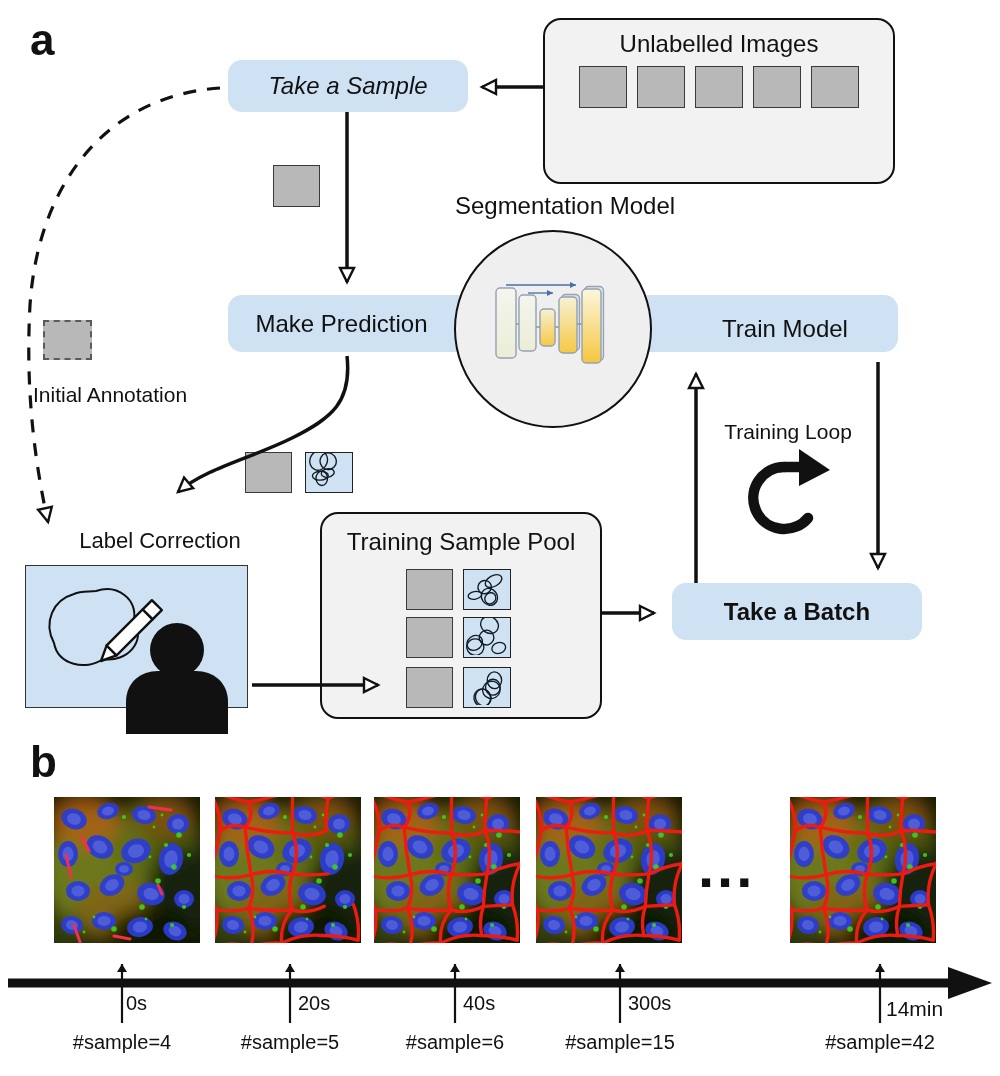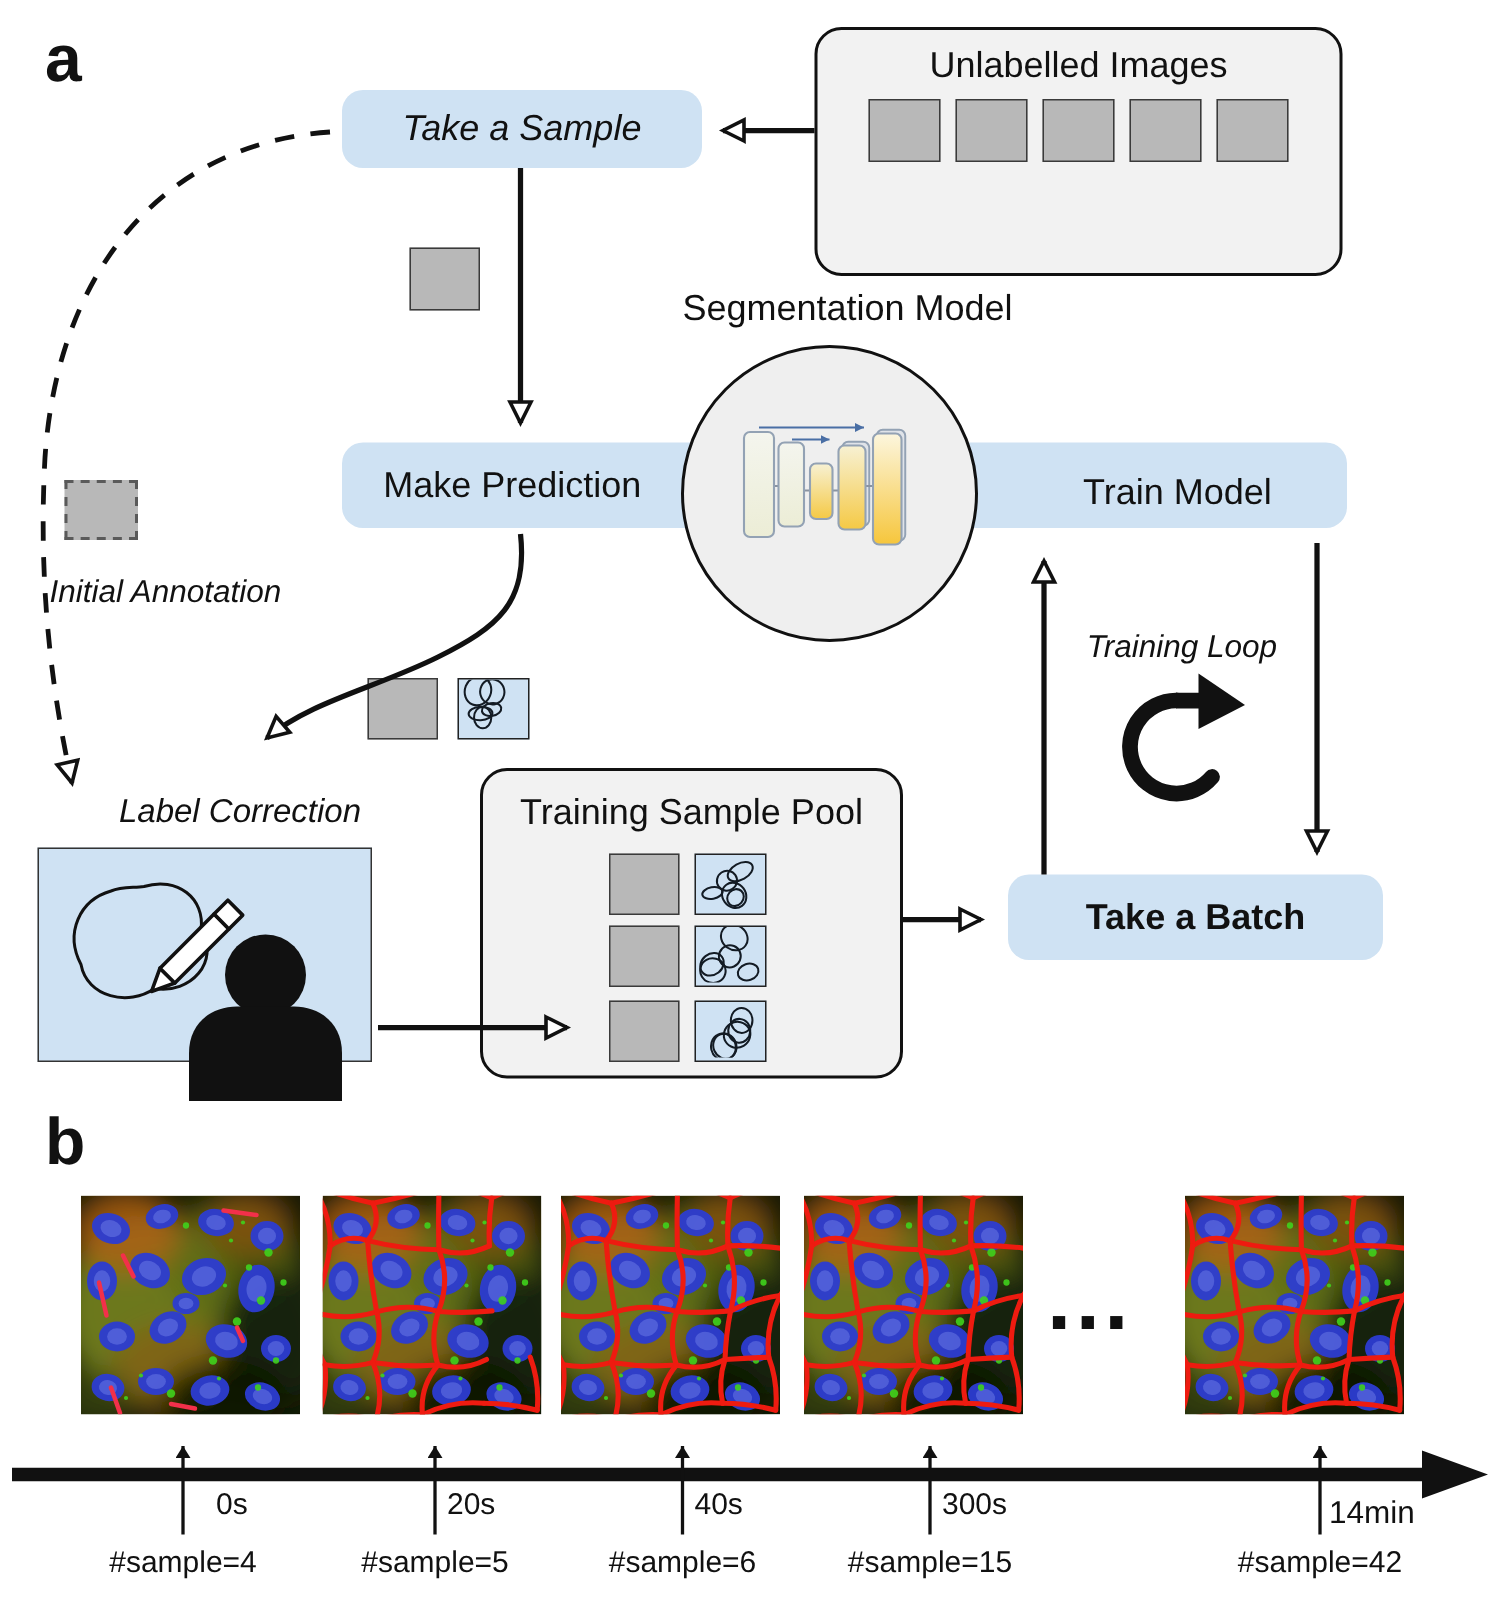--- a/index.html
+++ b/index.html
@@ -11,21 +11,21 @@
         justify-content:center;font-size:24px;z-index:1;}
   .band{background:var(--node-fill);border-radius:14px;z-index:1;}
   .band-text{display:flex;align-items:center;justify-content:center;font-size:24px;z-index:4;}
   .container-box{background:var(--container-fill);border:2.2px solid #111;border-radius:18px;
         box-sizing:border-box;z-index:1;}
   .box-title{text-align:center;font-size:24px;}
   .sq-gray{background:var(--sample-gray);border:1.8px solid #3a3a3a;box-sizing:border-box;}
   .sq-dashed{background:var(--sample-gray);border:2.5px dashed #5a5a5a;box-sizing:border-box;}
   .sq-blob{background:var(--node-fill);border:1.8px solid #222;box-sizing:border-box;overflow:hidden;}
   .circle{background:#efefef;border:2px solid #111;border-radius:50%;z-index:2;}
-  .side-label{font-size:21px;font-style:italic;}
+  .side-label{font-size:21px;}
   .correction-panel{background:var(--node-fill);border:1.6px solid #333;box-sizing:border-box;z-index:1;}
   .micro{width:146px;height:146px;overflow:hidden;}
   .tl-time{font-size:20px;}
   .tl-sample{font-size:20px;text-align:center;width:160px;}
   .dots{font-size:58px;font-weight:700;letter-spacing:3px;line-height:1;}
   svg.overlay{position:absolute;left:0;top:0;z-index:6;pointer-events:none;}
   .flow{stroke:#111;stroke-width:3.5;fill:none;}
   .dashed{stroke-dasharray:13 11;stroke-width:3.2;}
   .tick{stroke:#111;stroke-width:2.2;fill:none;}
   .z3{z-index:3;}
@@ -825,21 +825,21 @@
           <path d="M113.01892270094248,76.92958341150079 Q109.86471980468652,92.9882675113583 109.34555325892433,109.34555325892433"></path>
           <path d="M109.34555325892433,109.34555325892433 Q104.52912267182157,123.69992533731032 107.7380573166767,138.49684190158732"></path>
           <path d="M151.91544102716725,-5.457347745599691 Q150.2635820604452,15.022063881990247 150.05604525836824,35.56693835554179"></path>
           <path d="M150.05604525836824,35.56693835554179 Q155.6939595565235,52.06296403597471 146.15461676599224,66.65425870120525"></path>
           <path d="M146.15461676599224,66.65425870120525 Q136.21074313360452,86.05636107686452 138.49684190158732,107.7380573166767"></path>
           <path d="M138.49684190158732,107.7380573166767 Q144.8660486057861,124.89636868397761 143.11468861778266,143.11468861778266"></path>
         </g>
       </svg></div>
   <div class="abs dots" style="left:698px;top:838px;">...</div>
 
-  <div class="abs tl-time" style="left:144px;top:992px;">0s</div>
+  <div class="abs tl-time" style="left:126px;top:992px;">0s</div>
   <div class="abs tl-time" style="left:298px;top:992px;">20s</div>
   <div class="abs tl-time" style="left:463px;top:992px;">40s</div>
   <div class="abs tl-time" style="left:628px;top:992px;">300s</div>
   <div class="abs tl-time" style="left:886px;top:997px;font-size:21px;">14min</div>
 
   <div class="abs tl-sample" style="left:42px;top:1031px;">#sample=4</div>
   <div class="abs tl-sample" style="left:210px;top:1031px;">#sample=5</div>
   <div class="abs tl-sample" style="left:375px;top:1031px;">#sample=6</div>
   <div class="abs tl-sample" style="left:540px;top:1031px;">#sample=15</div>
   <div class="abs tl-sample" style="left:800px;top:1031px;">#sample=42</div>

